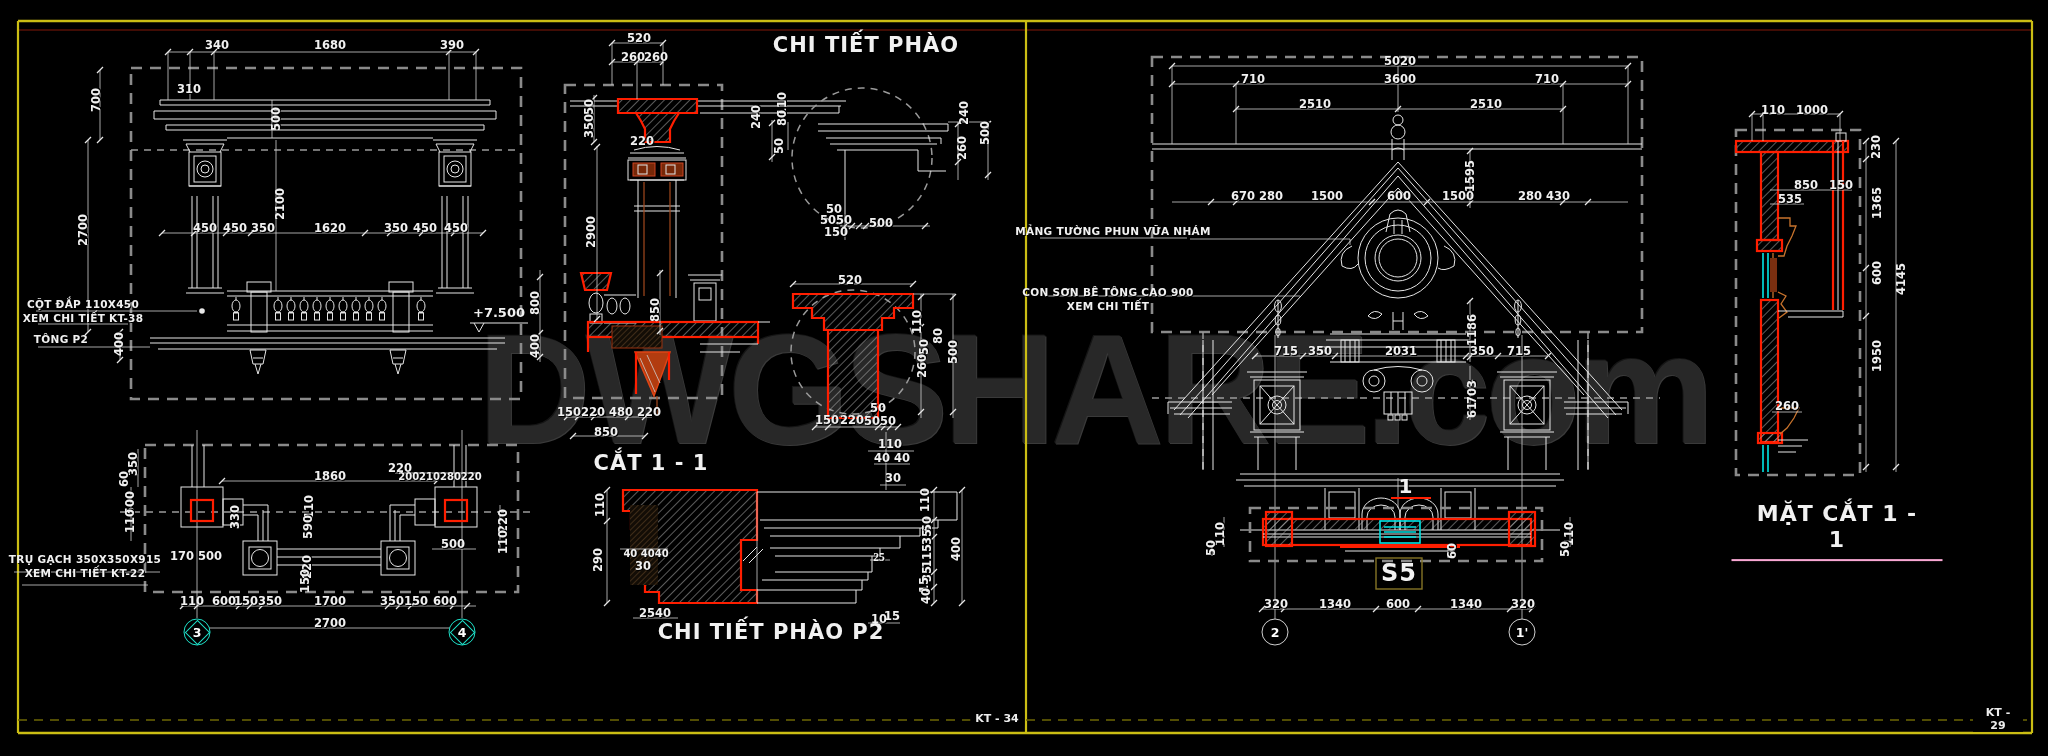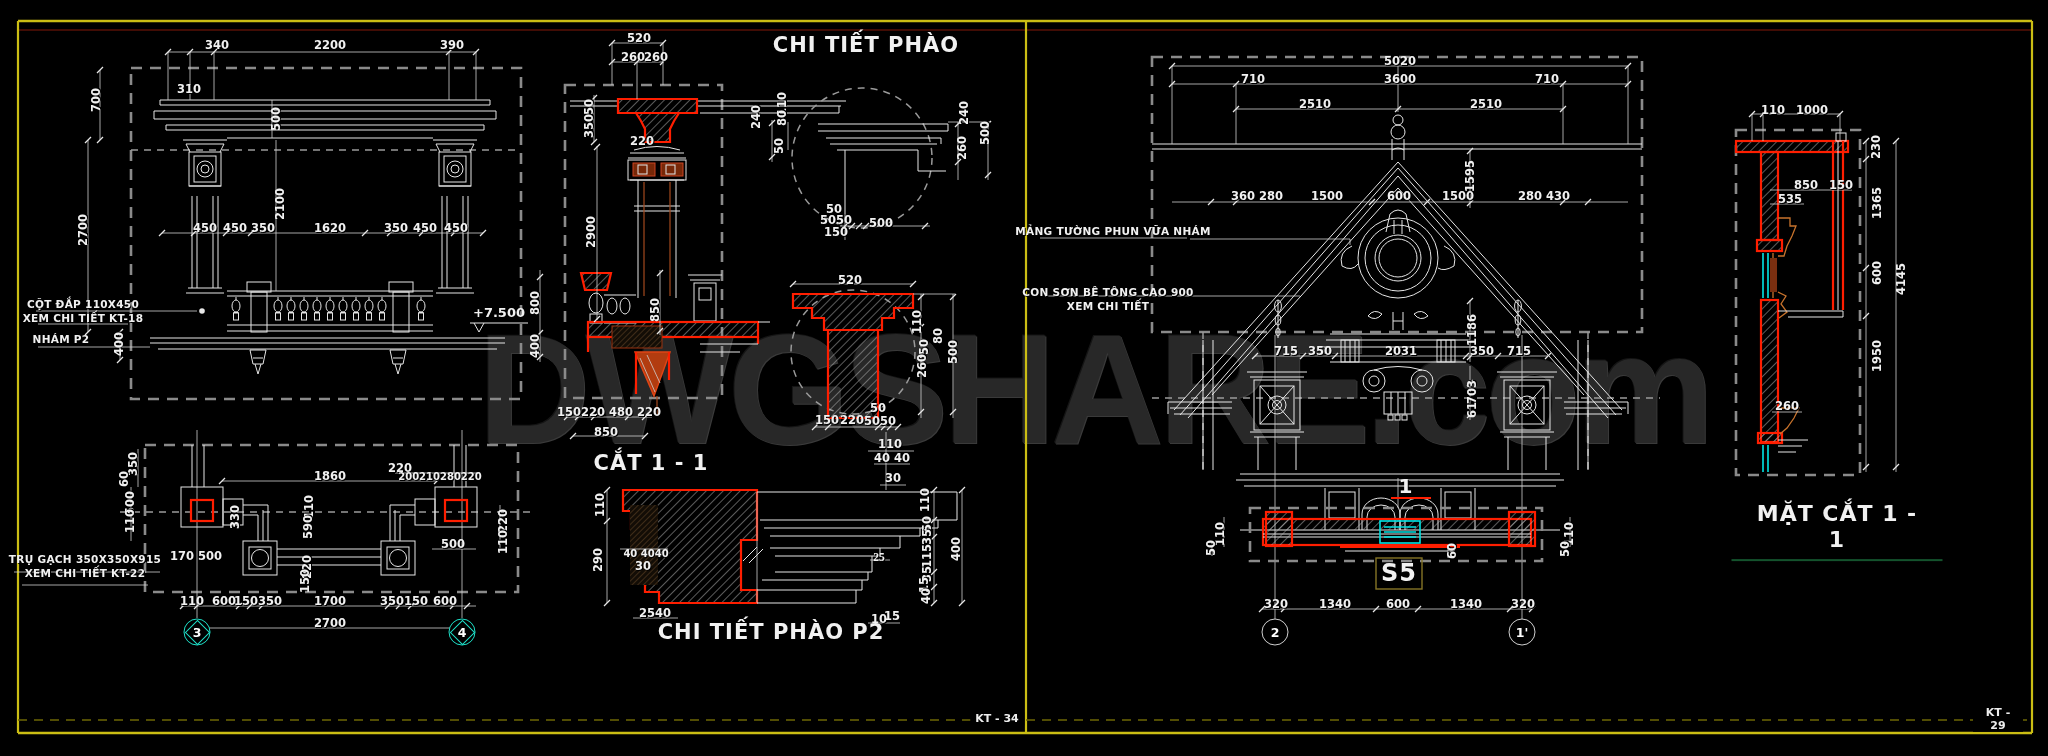--- a/index.html
+++ b/index.html
@@ -8,21 +8,21 @@
   .watermark{position:absolute;left:478px;top:300px;z-index:1;white-space:nowrap;
              font:700 156px "Liberation Sans",sans-serif;letter-spacing:-5px;color:#282828;
              text-shadow:1px 1px 0 #3a3a3a,-1px -1px 0 #151515;}
   #linework{position:absolute;left:0;top:0;z-index:2;}
   #annotations{position:absolute;left:0;top:0;width:2048px;height:756px;z-index:3;}
   .ann{position:absolute;color:#f1f1f1;font-size:11.5px;font-weight:600;line-height:1.2;
        white-space:pre-line;transform:translate(-50%,-50%);text-align:center;
        text-shadow:1px 1px 0 #000;}
   .rot{transform:translate(-50%,-50%) rotate(-90deg);}
   .title{font-size:21px;font-weight:700;letter-spacing:1px;}
-  .u{border-bottom:2px solid #14532d;padding:0 14px 5px;}
+  .u{border-bottom:2px solid #f9a8d4;padding:0 14px 5px;}
   .note{font-size:10.5px;font-weight:700;line-height:1.35;letter-spacing:.3px;}
   .bubble{position:absolute;width:25px;height:25px;border-radius:50%;background:#000;
           transform:translate(-50%,-50%);display:flex;align-items:center;justify-content:center;
           font:700 12.5px "DejaVu Sans",sans-serif;color:#fff;}
   .bubble.cyan{border:1.7px solid #1ee0c8;}
   .bubble.white{border:1.7px solid #cfcfcf;}
   .bubble.cyan::before{content:"";position:absolute;width:16px;height:16px;
           border:1.4px solid #1ee0c8;transform:rotate(45deg);}
   .sheet-no{font-size:11px;font-weight:700;color:#ededed;background:#000;padding:0 5px;}
   svg .s{stroke:#e6e6e6;stroke-width:1;fill:none}
@@ -339,21 +339,21 @@
                            M1866,141 V472 M1896,141 V472 M1770,190 H1852 M1770,204 H1804 M1772,412 H1802"></path>
       <path class="tick" d="M1749,117 l6,-6 M1760,117 l6,-6 M1837,117 l6,-6
                             M1863,144 l6,-6 M1863,162 l6,-6 M1863,271 l6,-6 M1863,319 l6,-6 M1863,470 l6,-6
                             M1893,144 l6,-6 M1893,470 l6,-6"></path>
     </g>
   </svg>
 
   <div id="annotations">
       <div class="ann diml" style="left: 189px; top: 46px; margin-top: 44px;">310</div>
       <div class="ann diml" style="left: 217px; top: 46px;">340</div>
-      <div class="ann diml" style="left: 330px; top: 46px;">2200</div>
+      <div class="ann diml" style="left: 330px; top: 46px;">1680</div>
       <div class="ann diml" style="left: 452px; top: 46px;">390</div>
       <div class="ann diml rot" style="left: 97px; top: 100px;">700</div>
       <div class="ann diml rot" style="left: 277px; top: 119px;">500</div>
       <div class="ann diml rot" style="left: 84px; top: 230px;">2700</div>
       <div class="ann diml rot" style="left: 281px; top: 204px;">2100</div>
       <div class="ann diml" style="left: 205px; top: 229px;">450</div>
       <div class="ann diml" style="left: 235px; top: 229px;">450</div>
       <div class="ann diml" style="left: 263px; top: 229px;">350</div>
       <div class="ann diml" style="left: 330px; top: 229px;">1620</div>
       <div class="ann diml" style="left: 396px; top: 229px;">350</div>
@@ -435,21 +435,21 @@
       <div class="ann diml rot" style="left: 927px; top: 596px;">40</div>
       <div class="ann diml rot" style="left: 957px; top: 549px;">400</div>
       <div class="ann diml" style="left: 879px; top: 620px;">10</div>
       <div class="ann diml" style="left: 892px; top: 617px;">15</div>
       <div class="ann diml" style="left: 1400px; top: 62px;">5020</div>
       <div class="ann diml" style="left: 1253px; top: 80px;">710</div>
       <div class="ann diml" style="left: 1400px; top: 80px;">3600</div>
       <div class="ann diml" style="left: 1547px; top: 80px;">710</div>
       <div class="ann diml" style="left: 1315px; top: 105px;">2510</div>
       <div class="ann diml" style="left: 1486px; top: 105px;">2510</div>
-      <div class="ann diml" style="left: 1257px; top: 197px;">360 280</div>
+      <div class="ann diml" style="left: 1257px; top: 197px;">670 280</div>
       <div class="ann diml" style="left: 1327px; top: 197px;">1500</div>
       <div class="ann diml" style="left: 1399px; top: 197px;">600</div>
       <div class="ann diml" style="left: 1458px; top: 197px;">1500</div>
       <div class="ann diml" style="left: 1544px; top: 197px;">280 430</div>
       <div class="ann diml rot" style="left: 1471px; top: 176px;">1595</div>
       <div class="ann diml" style="left: 1286px; top: 352px;">715</div>
       <div class="ann diml" style="left: 1320px; top: 352px;">350</div>
       <div class="ann diml" style="left: 1401px; top: 352px;">2031</div>
       <div class="ann diml" style="left: 1482px; top: 352px;">350</div>
       <div class="ann diml" style="left: 1519px; top: 352px;">715</div>
@@ -477,22 +477,22 @@
       <div class="ann diml rot" style="left: 1902px; top: 279px;">4145</div>
       <div class="ann diml rot" style="left: 1878px; top: 356px;">1950</div>
       <div class="ann diml" style="left: 1787px; top: 407px;">260</div>
       <div class="ann title" style="font-size: 21px; left: 866px; top: 46px;">CHI TIẾT PHÀO</div>
       <div class="ann title" style="font-size: 21px; left: 651px; top: 464px;">CẮT 1 - 1</div>
       <div class="ann title" style="font-size: 21px; left: 771px; top: 633px;">CHI TIẾT PHÀO P2</div>
       <div class="ann title u" style="font-size: 22px; left: 1837px; top: 531px;">MẶT CẮT 1 - 1</div>
       <div class="ann title" style="font-size: 24px; left: 1399px; top: 573px;">S5</div>
       <div class="ann title" style="font-size: 20px; left: 1406px; top: 486px;">1</div>
       <div class="ann note" style="left: 83px; top: 311px;">CỘT ĐẮP 110X450
-XEM CHI TIẾT KT-18</div>
-      <div class="ann note" style="left: 61px; top: 339px;">NHÁM P2</div>
+XEM CHI TIẾT KT-38</div>
+      <div class="ann note" style="left: 61px; top: 339px;">TÔNG P2</div>
       <div class="ann note" style="left: 85px; top: 566px;">TRỤ GẠCH 350X350X915
 XEM CHI TIẾT KT-22</div>
       <div class="ann note" style="left: 1113px; top: 231px;">MẢNG TƯỜNG PHUN VỮA NHÁM</div>
       <div class="ann note" style="left: 1108px; top: 290px; margin-top: 9px;">CON SƠN BÊ TÔNG CAO 900
 XEM CHI TIẾT</div>
       <div class="bubble cyan" style="left: 197px; top: 632px;">
         <span style="position: relative;">3</span>
       </div>
       <div class="bubble cyan" style="left: 462px; top: 632px;">
         <span style="position: relative;">4</span>

